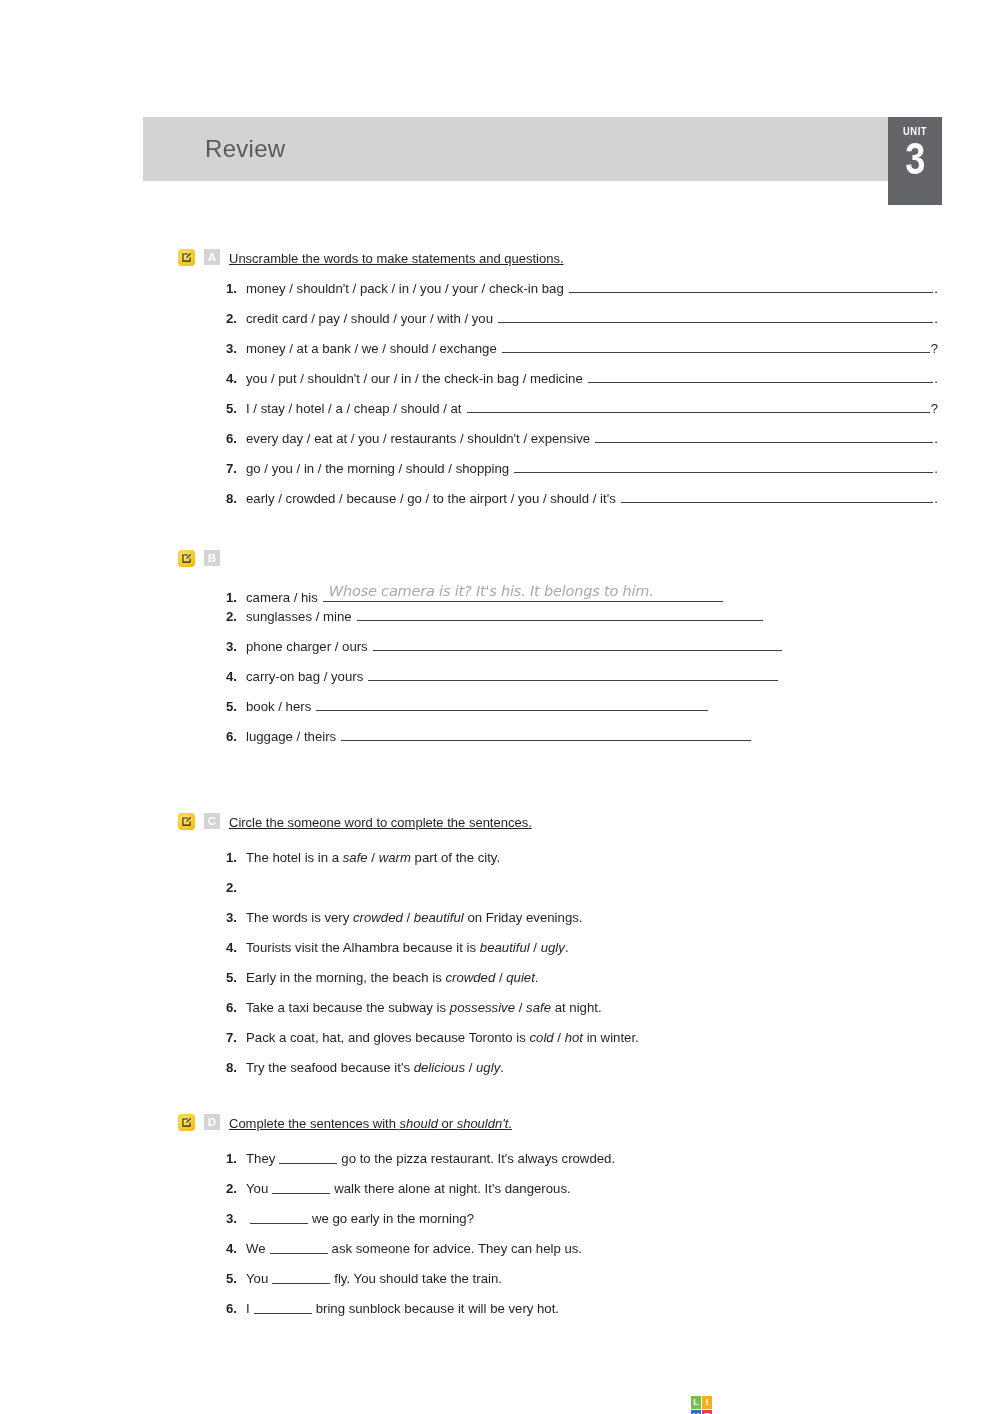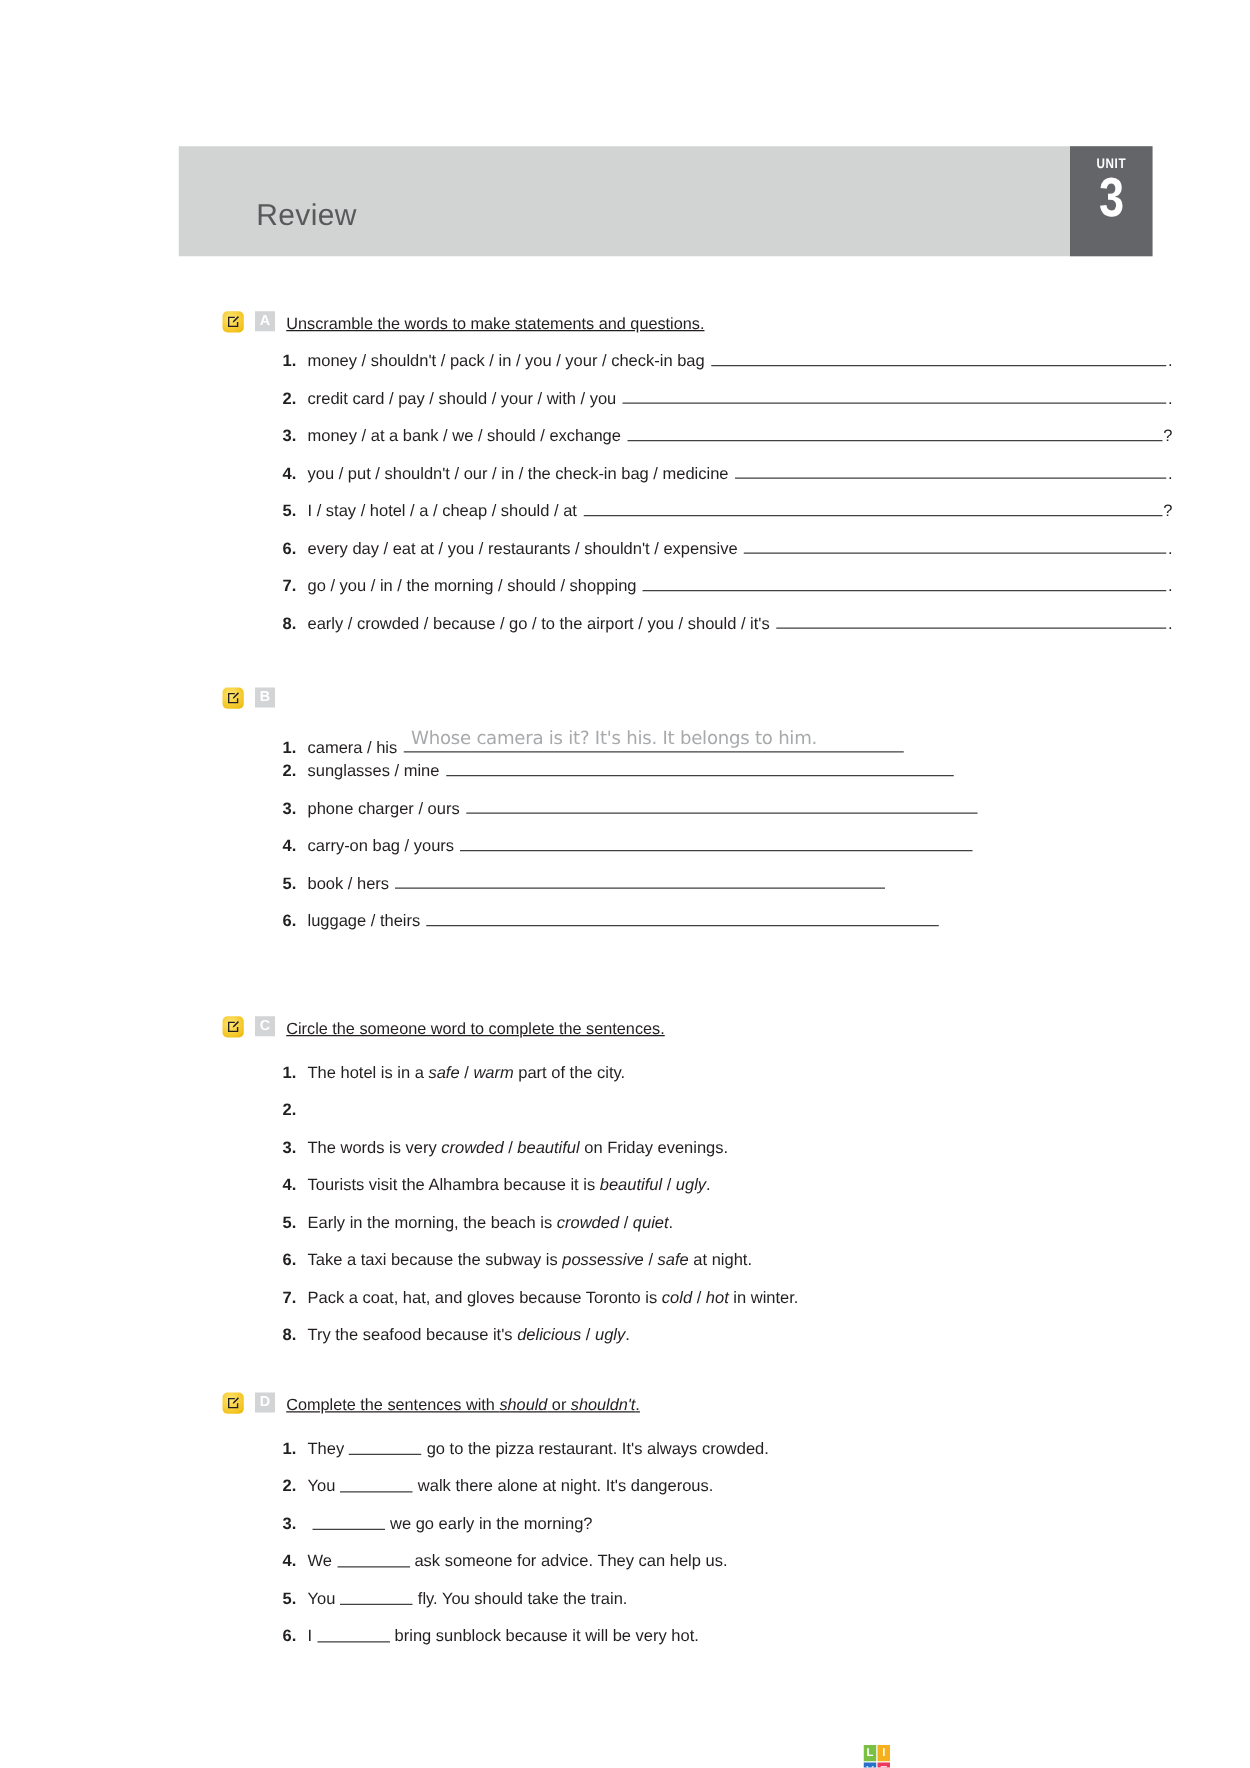--- a/index.html
+++ b/index.html
@@ -15,37 +15,37 @@
     color: #231f20;
     overflow: hidden;
   }
 
   
   .header-bar {
     position: absolute;
     left: 143px;
     top: 117px;
     width: 779px;
-    height: 88px;
+    height: 64px;
     background: #d2d3d3;
     display: flex;
     align-items: flex-end;
   }
   .header-title {
     font-size: 24px;
     color: #58595b;
     letter-spacing: 0.3px;
     padding: 0 0 18px 62px;
     font-weight: 400;
   }
   .unit-badge {
     position: absolute;
-    left: 856px;
+    left: 888px;
     top: 117px;
-    width: 66px;
+    width: 54px;
     height: 88px;
     background: #636569;
     color: #ffffff;
     display: flex;
     flex-direction: column;
     align-items: center;
     justify-content: flex-start;
   }
   .unit-badge .unit-word {
     font-size: 11px;
@@ -152,20 +152,21 @@
     margin-left: 5px;
     margin-bottom: 4px;
     border-bottom: 1.4px solid #404042;
   }
   .handwriting {
     position: absolute;
     left: 6px;
     bottom: 2px;
     white-space: nowrap;
     font-family: "DejaVu Sans", sans-serif;
+    font-style: italic;
     font-size: 14.5px;
     color: #a7a9ab;
     letter-spacing: -0.2px;
   }
 
   
   .blank {
     display: inline-block;
     border-bottom: 1.4px solid #404042;
     width: 58px;

